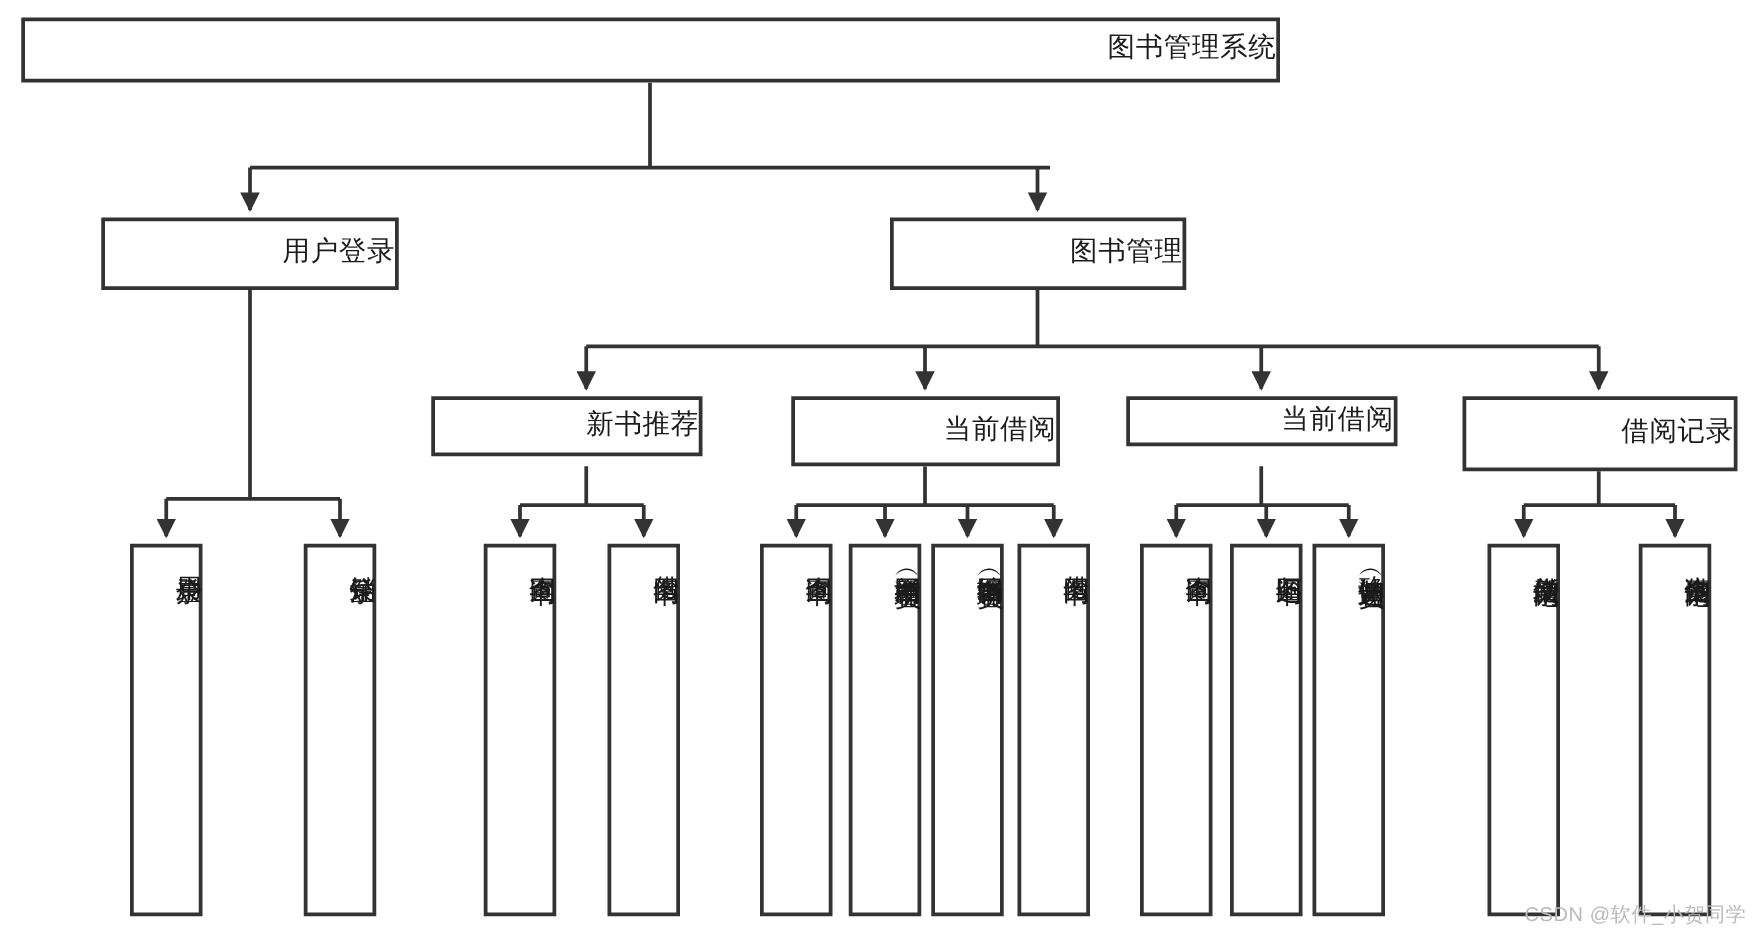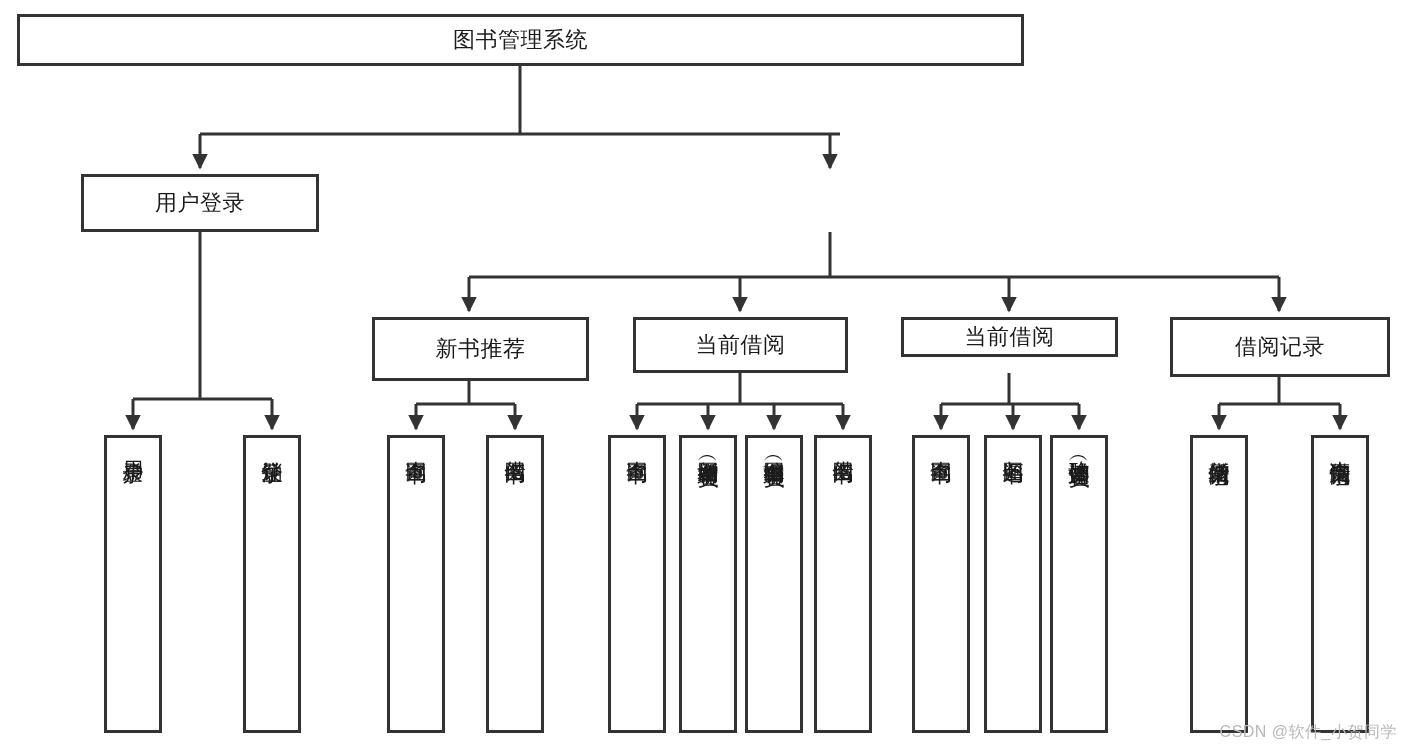--- a/index.html
+++ b/index.html
@@ -26,22 +26,23 @@
     height: 747px;
     pointer-events: none;
   }
   .node {
     position: absolute;
     box-sizing: border-box;
     background: #ffffff;
     border: 3px solid #333333;
     display: flex;
     align-items: center;
-    justify-content: center;
+    justify-content: flex-end;
     z-index: 2;
+    font-family: Liberation Mono, monospace;
   }
   .node .label {
     font-size: 21px;
     line-height: 1.18;
     color: #1b1b1b;
     text-align: center;
     letter-spacing: 0.5px;
     white-space: nowrap;
   }
   .node.root .label,
@@ -128,22 +129,25 @@
     </g>
   </svg>
 
   <div class="node root" style="left:17px; top:14px; width:1007px; height:52px;">
     <span class="label">图书管理系统</span>
   </div>
 
   <div class="node branch" style="left:81px; top:174px; width:238px; height:58px;">
     <span class="label">用户登录</span>
   </div>
-
-  <div class="node mid" style="left:372px; top:317px; width:217px; height:64px;">
+  <div class="node branch" style="left:712px; top:174px; width:237px; height:58px;">
+    <span class="label">图书管理</span>
+  </div>
+
+  <div class="node mid" style="left:345px; top:317px; width:217px; height:48px;">
     <span class="label">新书推荐</span>
   </div>
   <div class="node mid" style="left:633px; top:317px; width:215px; height:56px;">
     <span class="label">当前借阅</span>
   </div>
   <div class="node mid" style="left:901px; top:317px; width:217px; height:40px;">
     <span class="label">当前借阅</span>
   </div>
   <div class="node mid" style="left:1170px; top:317px; width:220px; height:60px;">
     <span class="label">借阅记录</span>

